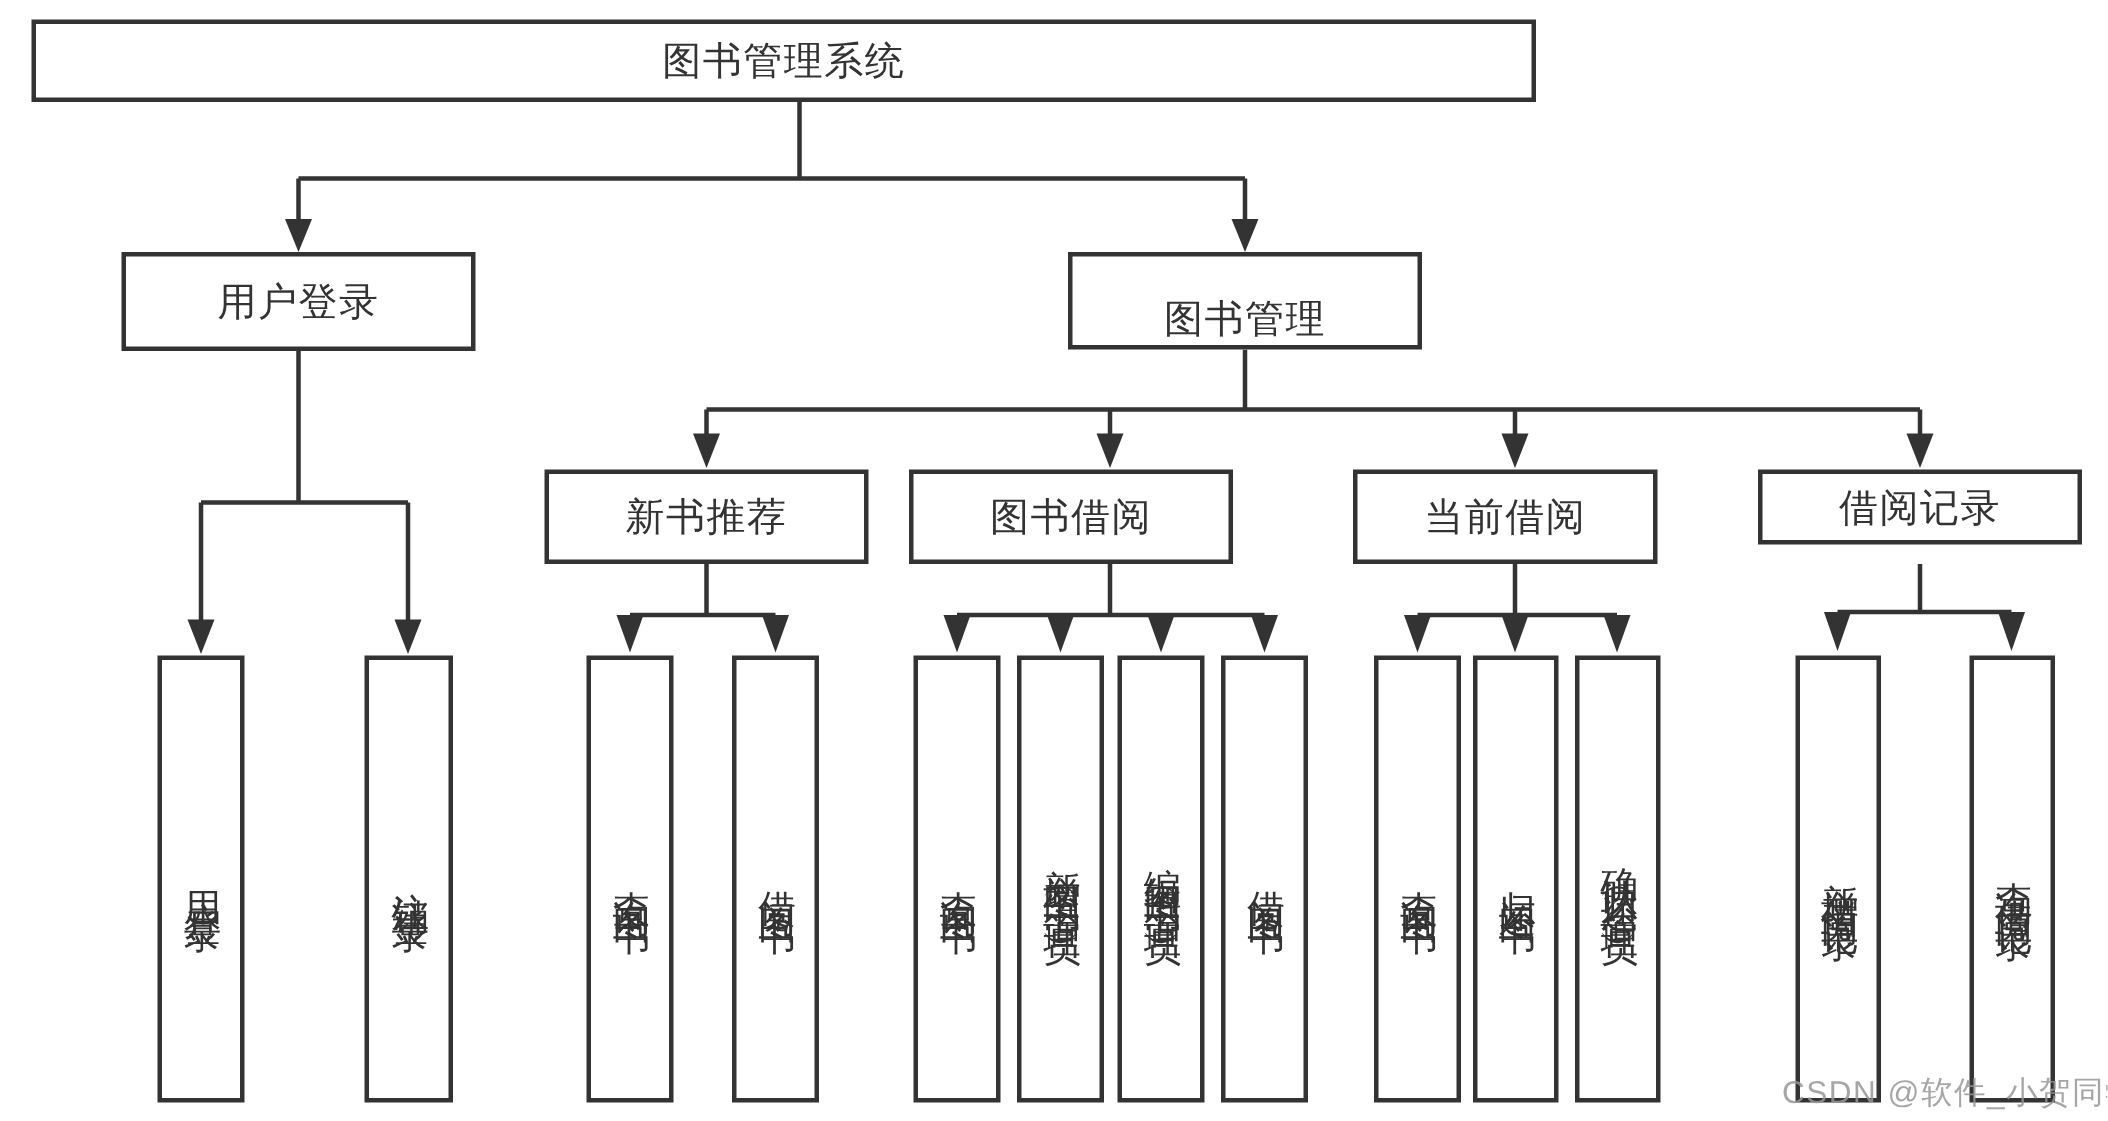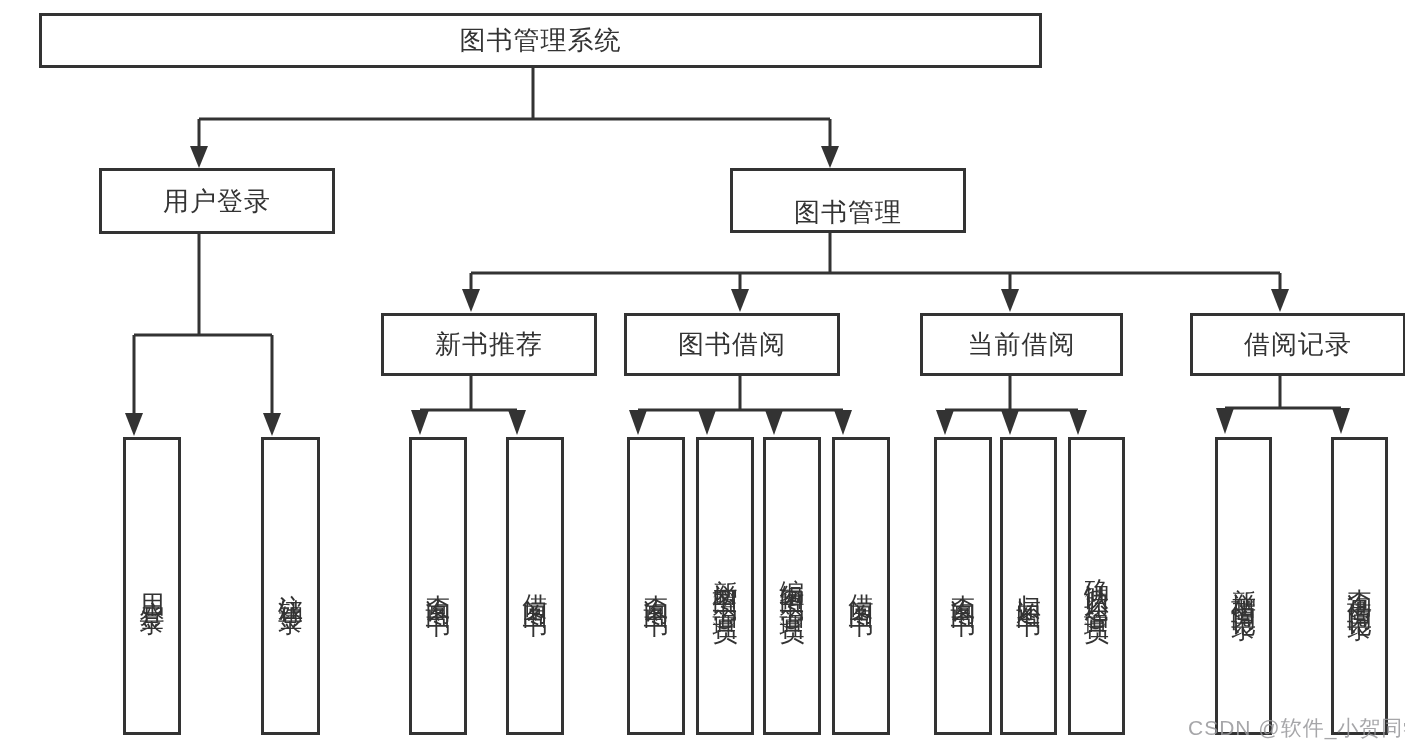--- a/index.html
+++ b/index.html
@@ -7,37 +7,36 @@
     width:1405px;height:747px;position:relative;overflow:hidden;
     background:#ffffff;
     font-family:"Liberation Sans", sans-serif;
   }
   .wires{position:absolute;left:0;top:0;width:1405px;height:747px;}
   .box{
     position:absolute;box-sizing:border-box;
     border:3px solid #333333;background:#ffffff;
     display:flex;align-items:center;justify-content:center;
     color:#333333;
-    margin-left:18px;
   }
   .h-label{font-size:26px;letter-spacing:1px;white-space:nowrap;}
   .v-label{
     writing-mode:vertical-rl;text-orientation:mixed;
     font-size:25px;letter-spacing:6px;line-height:1;white-space:nowrap;
   }
   
   .n-root{left:21px;top:13px;width:1003px;height:55px;}
   
   .n-userlogin{left:81px;top:168px;width:236px;height:66px;}
   .n-bookmgmt{left:712px;top:168px;width:236px;height:65px;align-items:flex-end;}
   
   .n-newbooks{left:363px;top:313px;width:216px;height:63px;}
   .n-bookborrow{left:606px;top:313px;width:216px;height:63px;}
   .n-currentborrow{left:902px;top:313px;width:203px;height:63px;}
-  .n-borrowhistory{left:1172px;top:313px;width:216px;height:63px;}
+  .n-borrowhistory{left:1172px;top:313px;width:216px;height:50px;}
   
   .leaf{top:437px;height:298px;}
   .n-a1{left:105px;width:58px;}
   .n-a2{left:243px;width:59px;}
   .n-b1{left:391px;width:58px;}
   .n-b2{left:488px;width:58px;}
   .n-c1{left:609px;width:58px;}
   .n-c2{left:678px;width:58px;}
   .n-c3{left:745px;width:58px;}
   .n-c4{left:814px;width:58px;}

